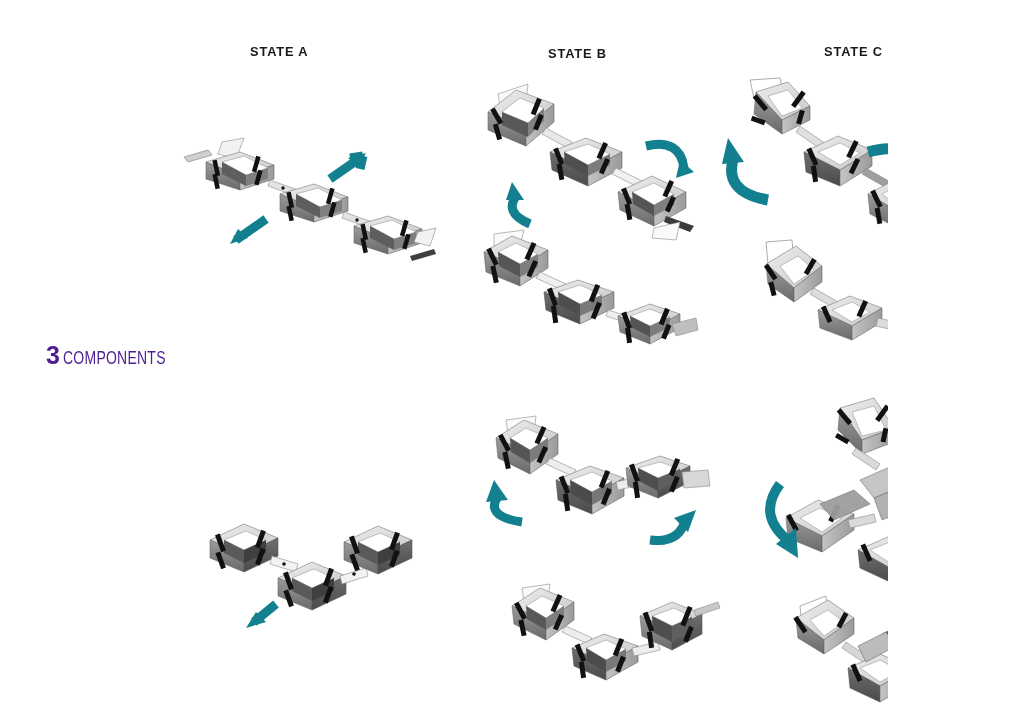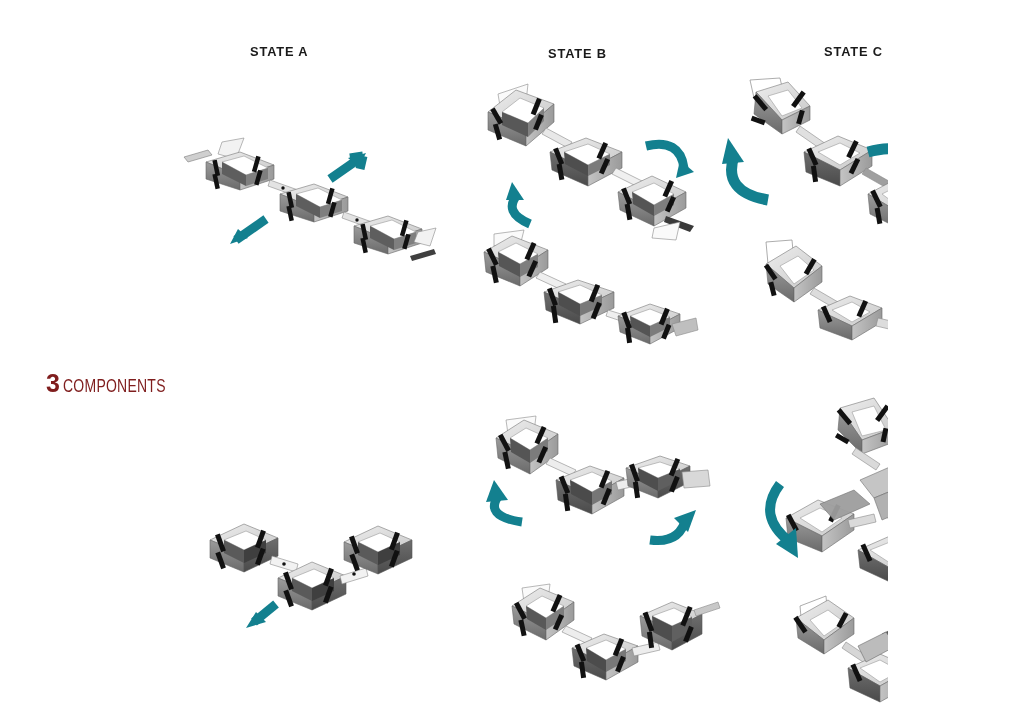--- a/index.html
+++ b/index.html
@@ -34,23 +34,23 @@
     transform-origin: left center;
   }
   #header-state-a { left: 250px; top: 44px; }
   #header-state-b { left: 548px; top: 46px; }
   #header-state-c { left: 824px; top: 44px; }
 
   
   #row-label {
     position: absolute;
     left: 46px;
-    top: 371px;
+    top: 343px;
     white-space: nowrap;
-    color: #7f1d1d;
+    color: #4c1d95;
     line-height: 1;
   }
   #row-label .count {
     font-family: "Liberation Sans", sans-serif;
     font-weight: bold;
     font-size: 25px;
     vertical-align: baseline;
   }
   #row-label .word {
     font-family: "Liberation Sans", sans-serif;

